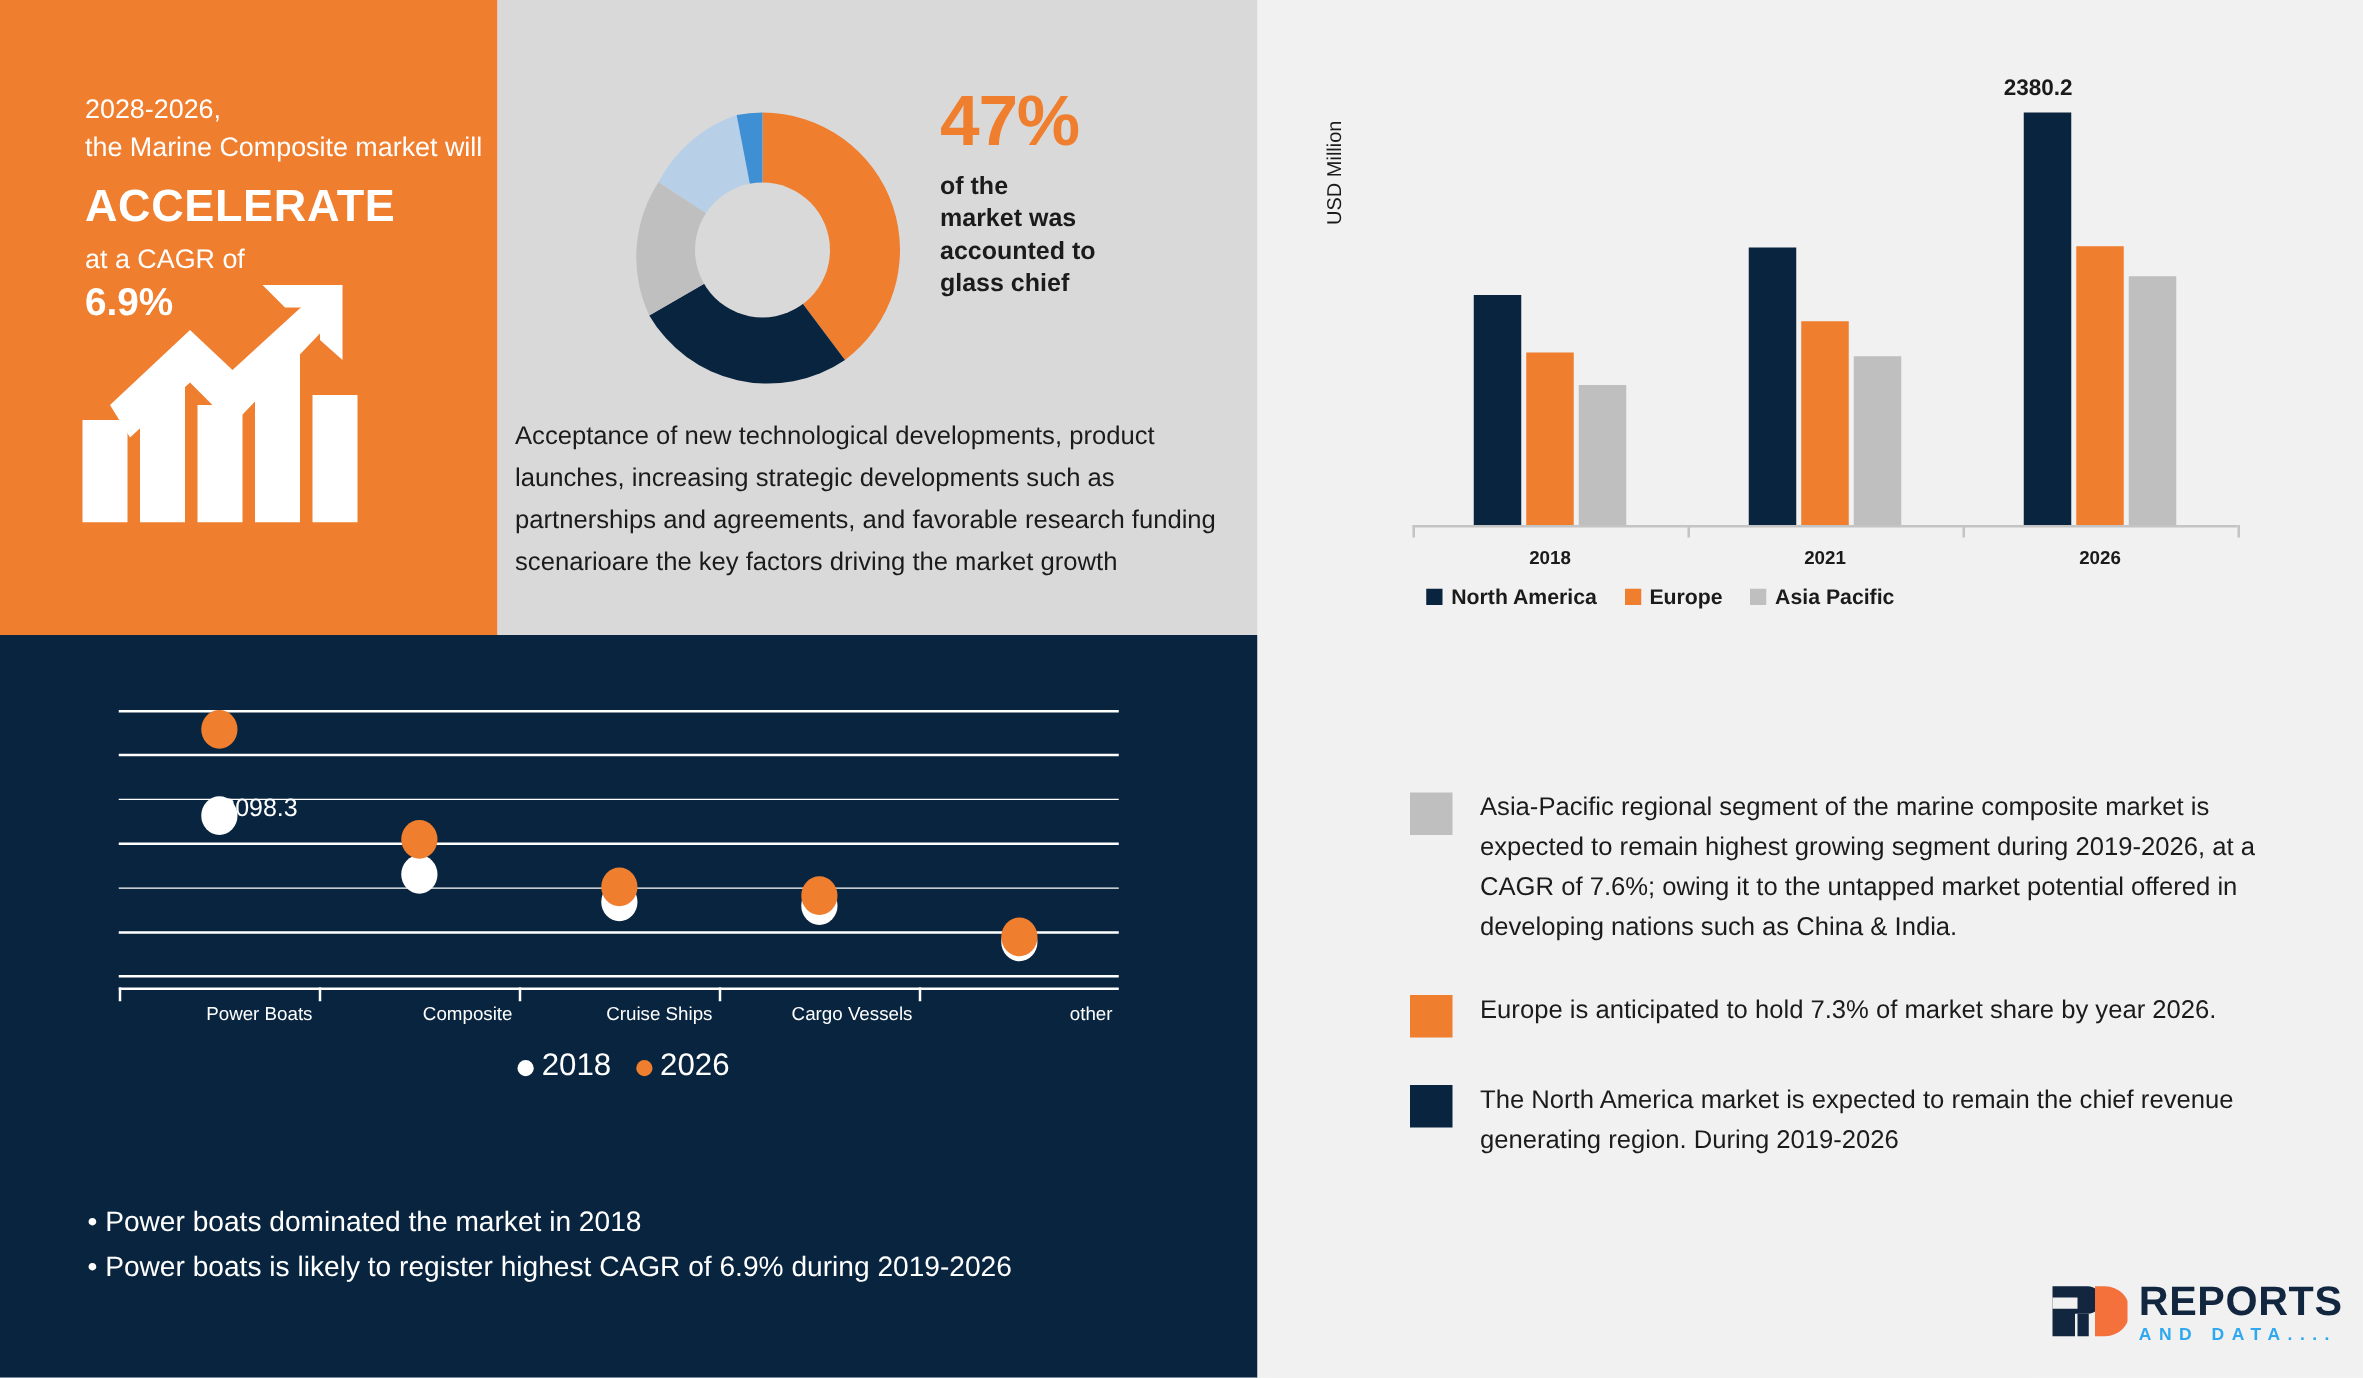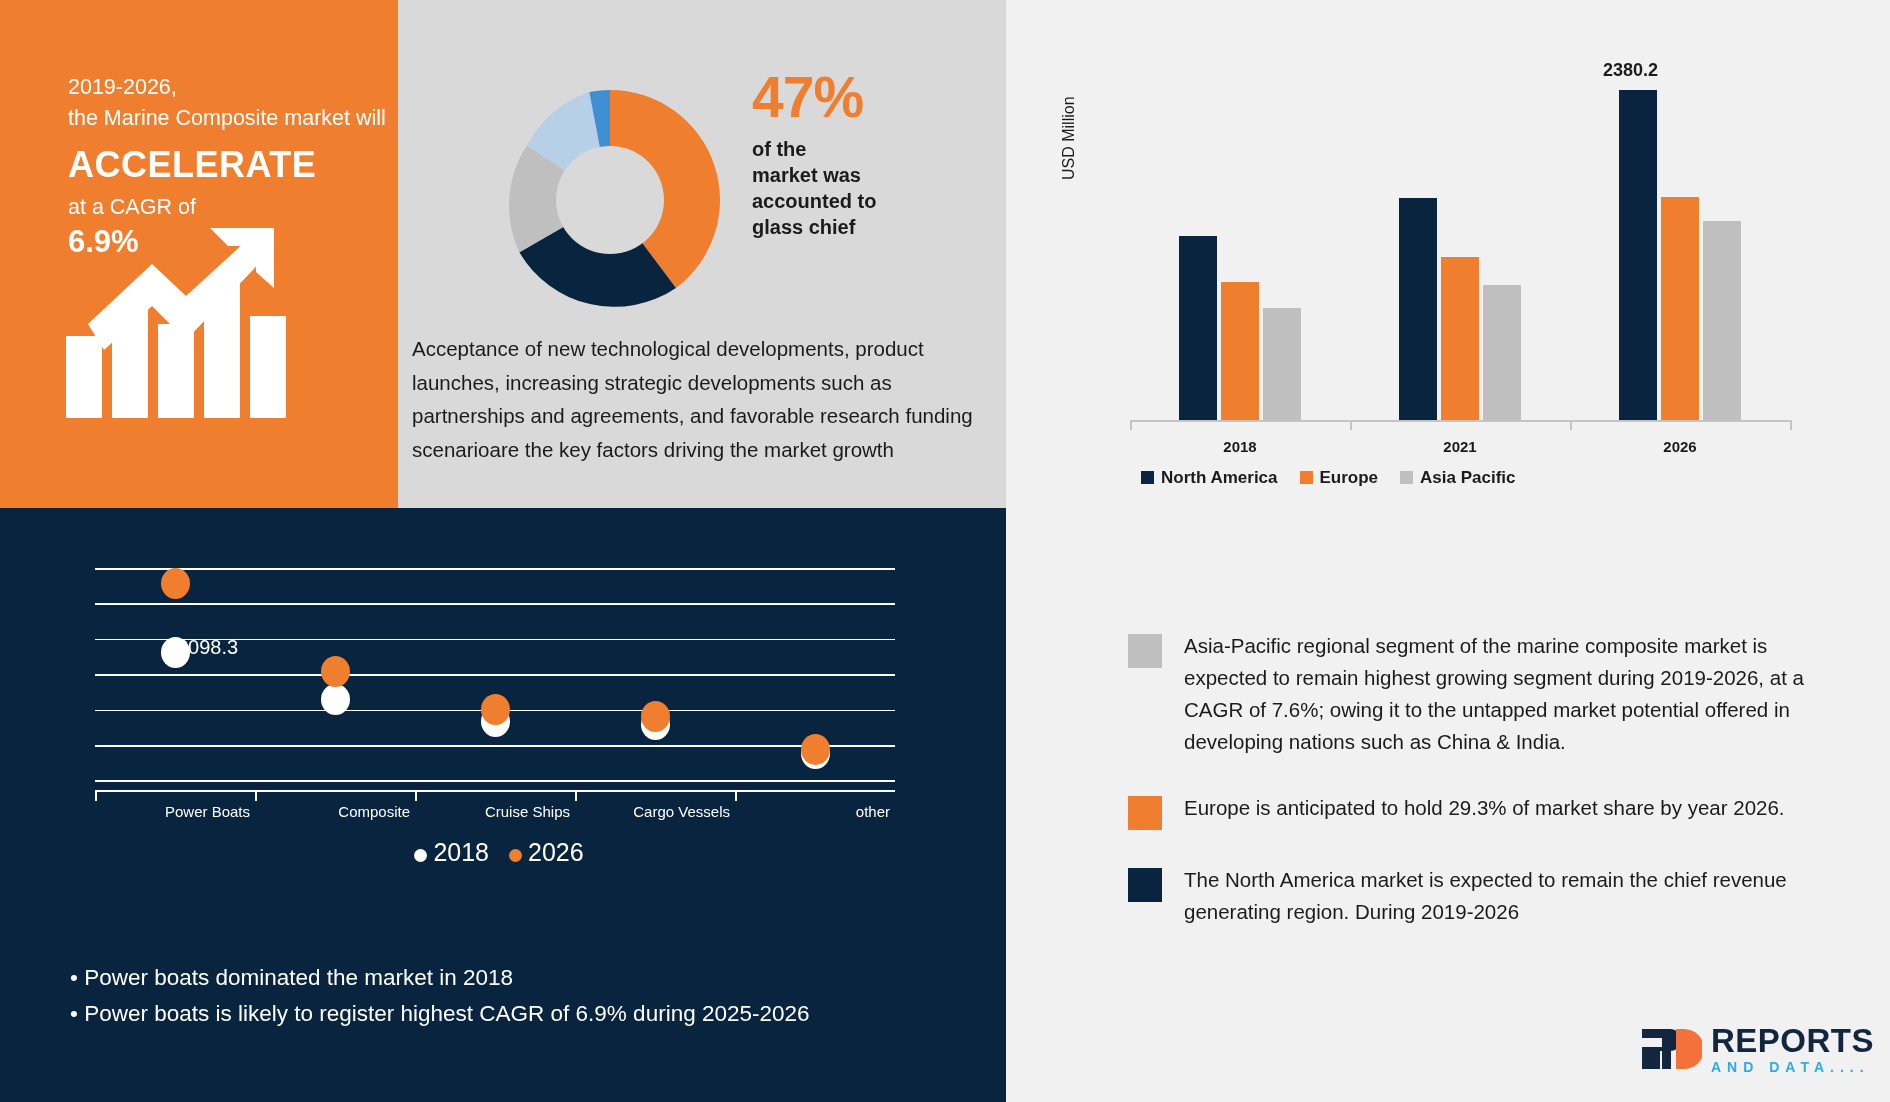--- a/index.html
+++ b/index.html
@@ -88,21 +88,21 @@
 <body>
 
 <div class="page">
 
   <div class="q-orange"></div>
   <div class="q-grey"></div>
   <div class="q-navy"></div>
   <div class="q-light"></div>
 
   <div class="headline">
-    <div class="hl-small">2019-2026,</div>
+    <div class="hl-small">2028-2026,</div>
     <div class="hl-small">the Marine Composite market will</div>
     <div class="hl-big">ACCELERATE</div>
     <div class="hl-cagr">at a CAGR of</div>
     <div class="hl-pct">6.9%</div>
   </div>
 
   <div class="arrow-wrap">
     <svg width="270" height="190" viewBox="0 0 270 190">
       <rect x="6" y="108" width="36" height="82" fill="#ffffff"></rect>
       <rect x="52" y="78" width="36" height="112" fill="#ffffff"></rect>
@@ -172,21 +172,21 @@
       <div class="dp-tick" style="left: 480px;"></div>
       <div class="dp-dot y2018" style="left: 705.5px; top: 178.2px;"></div>
       <div class="dp-dot y2026" style="left: 705.5px; top: 174.257px;"></div>
       <div class="dp-label" style="left: 645px;">other</div>
       <div class="dp-tick" style="left: 640px;"></div>
       <div class="dp-value" style="left: 82px; top: 76px; text-align: center;">2098.3</div>
     </div>
 
   <div class="navy-bullets">
     <div>• Power boats dominated the market in 2018</div>
-    <div>• Power boats is likely to register highest CAGR of 6.9% during 2025-2026</div>
+    <div>• Power boats is likely to register highest CAGR of 6.9% during 2019-2026</div>
   </div>
 
   <div class="barchart">
     <div class="bc-ylabel">USD Million</div>
     <div class="bc-plot">
         <div class="bc-bar" style="left: 49px; height: 184.154px; background: rgb(8, 36, 63);"></div>
         <div class="bc-bar" style="left: 91px; height: 138.462px; background: rgb(239, 126, 46);"></div>
         <div class="bc-bar" style="left: 133px; height: 112.154px; background: rgb(191, 191, 191);"></div>
         <div class="bc-bar" style="left: 269px; height: 222.231px; background: rgb(8, 36, 63);"></div>
         <div class="bc-bar" style="left: 311px; height: 163.385px; background: rgb(239, 126, 46);"></div>
@@ -207,21 +207,21 @@
       <div class="bc-tick" style="left: 660px;"></div>
     </div>
 
   <div class="rbullets">
       <div class="rb-row">
         <div class="rb-sq" style="background: rgb(191, 191, 191);"></div>
         <div class="rb-text">Asia-Pacific regional segment of the marine composite market is expected to remain highest growing segment during 2019-2026, at a CAGR of 7.6%; owing it to the untapped market potential offered in developing nations such as China &amp; India.</div>
       </div>
       <div class="rb-row">
         <div class="rb-sq" style="background: rgb(239, 126, 46);"></div>
-        <div class="rb-text">Europe is anticipated to hold 29.3% of market share by year 2026.</div>
+        <div class="rb-text">Europe is anticipated to hold 7.3% of market share by year 2026.</div>
       </div>
       <div class="rb-row">
         <div class="rb-sq" style="background: rgb(8, 36, 63);"></div>
         <div class="rb-text">The North America market  is expected to remain the chief revenue generating region. During 2019-2026</div>
       </div>
     </div>
 
   <div class="logo">
     <div class="logo-mark">
       <svg width="62" height="44" viewBox="0 0 62 44">

